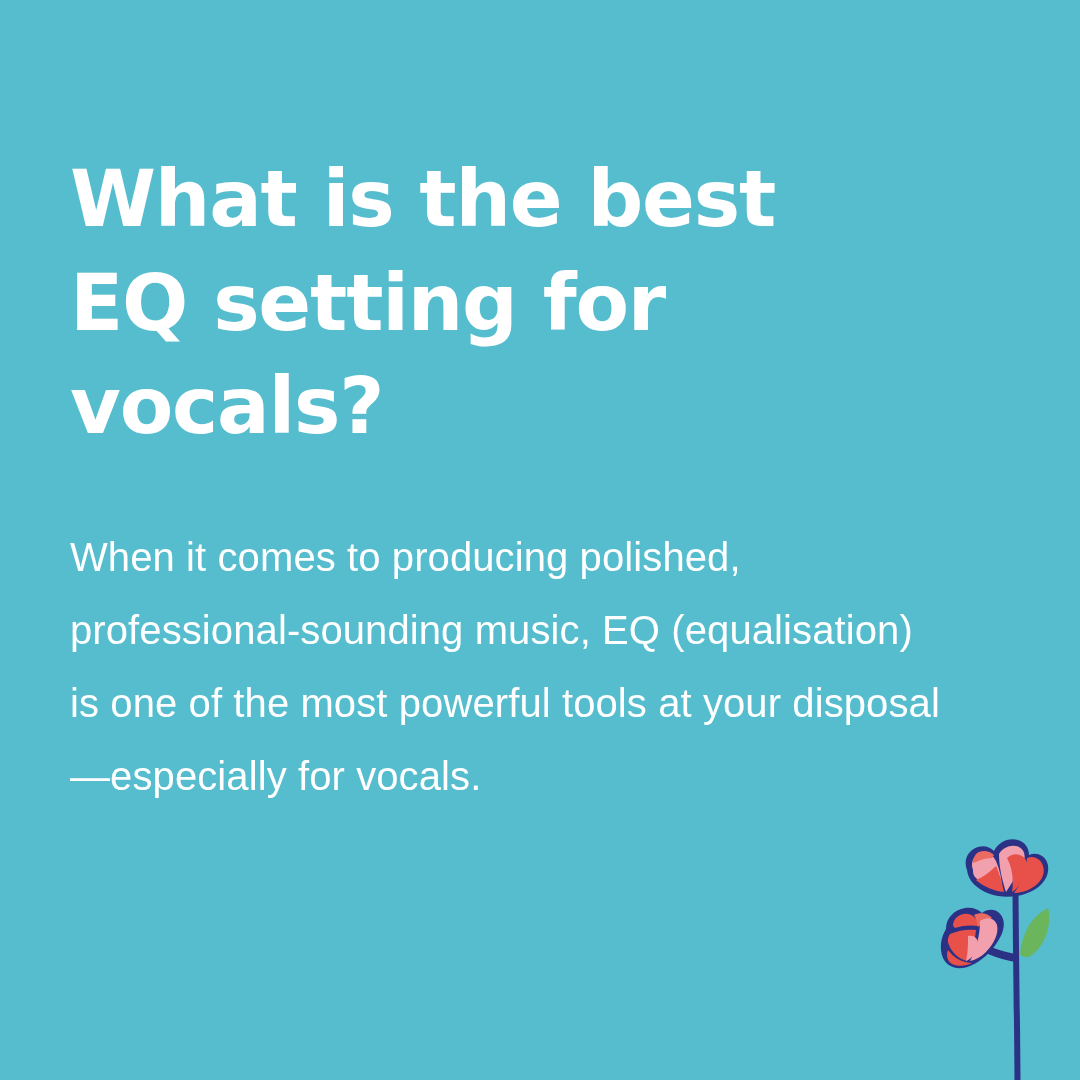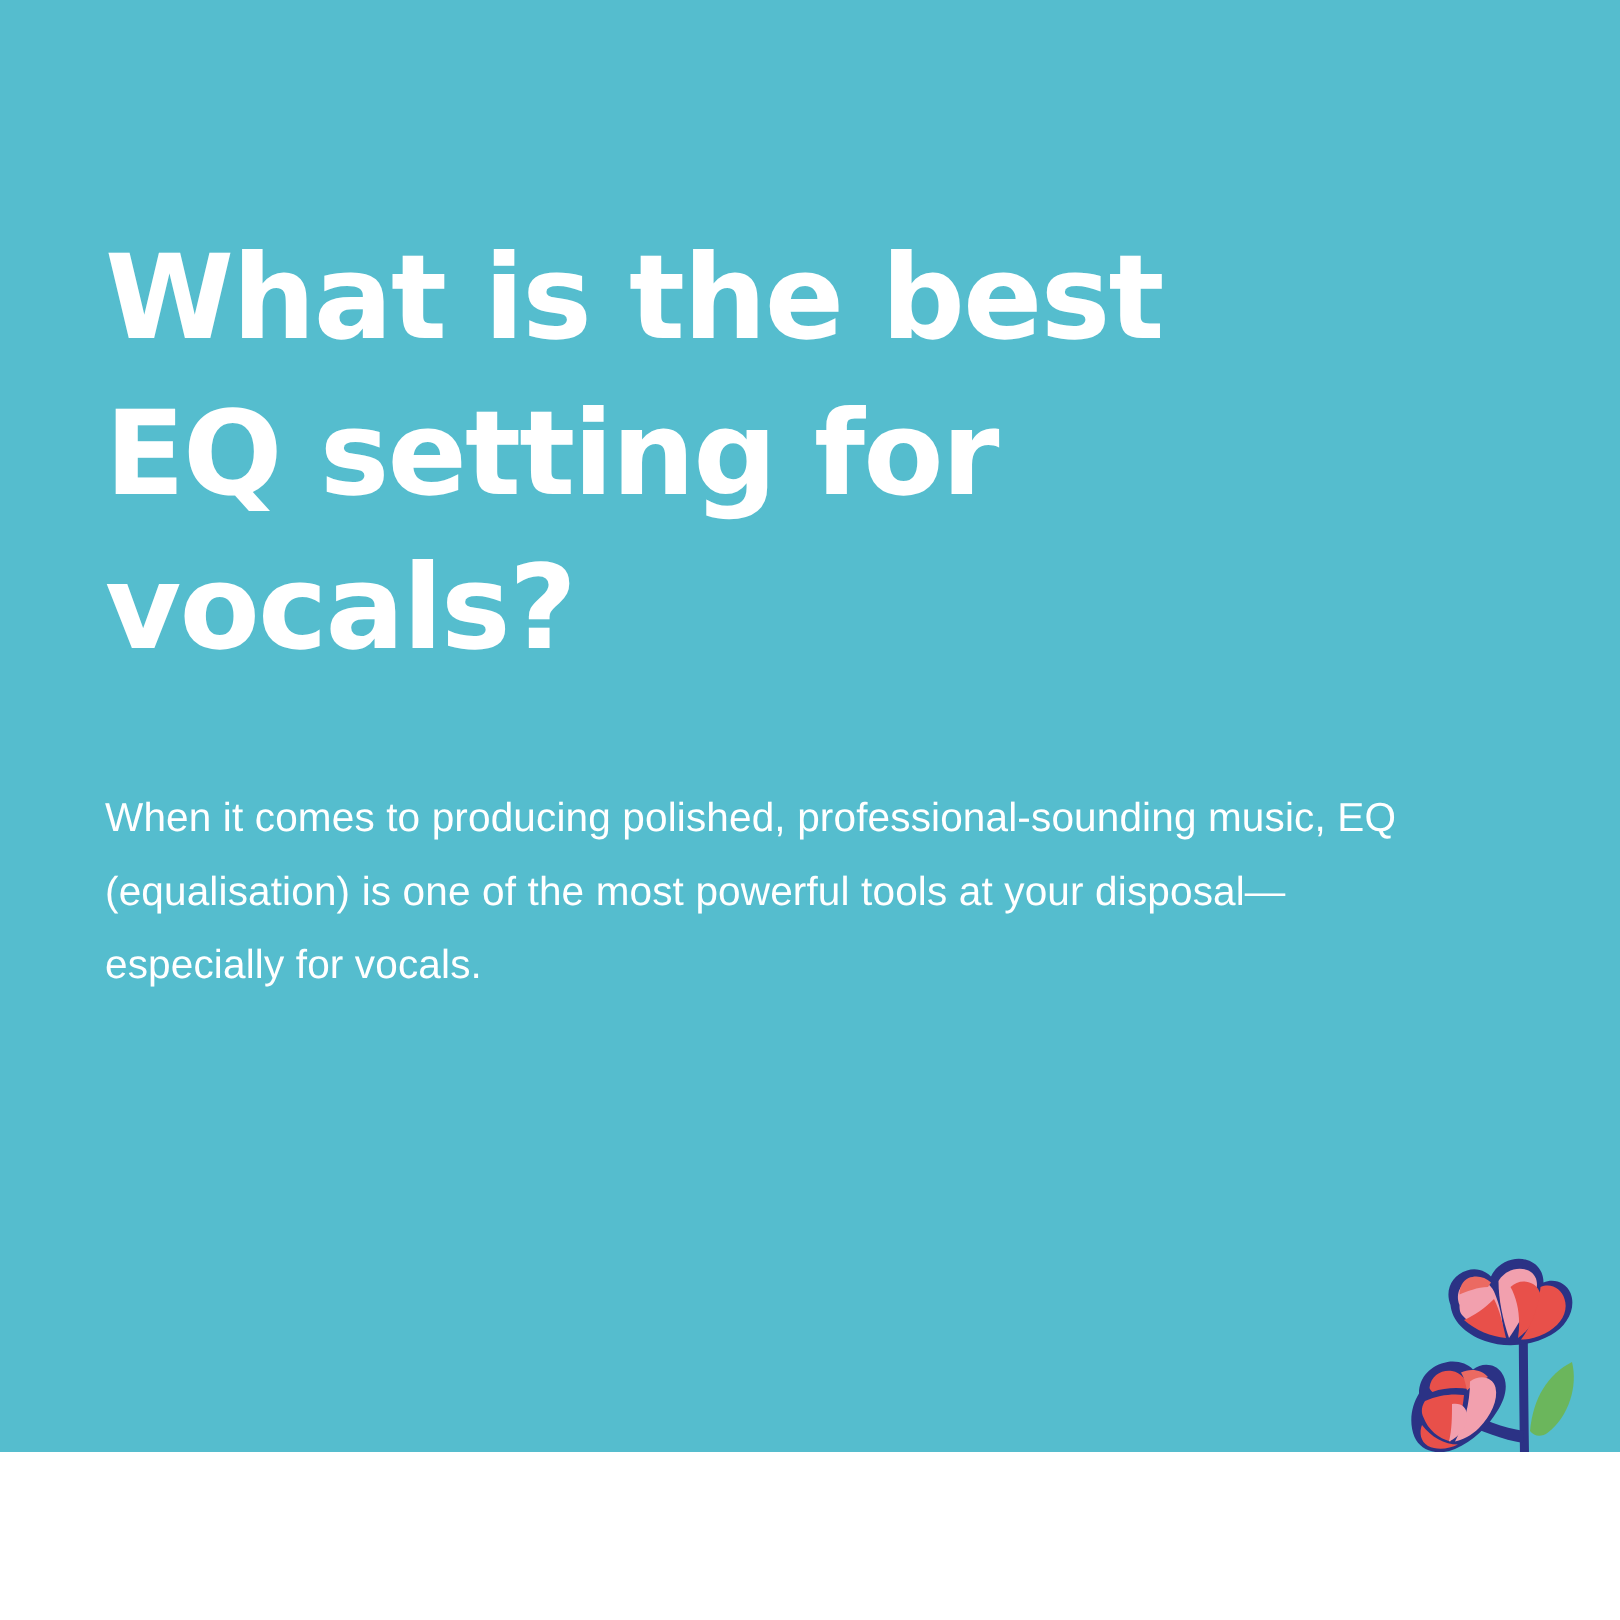--- a/index.html
+++ b/index.html
@@ -8,21 +8,21 @@
   }
   body {
     width: 1080px;
     height: 1080px;
     overflow: hidden;
     font-family: "Liberation Sans", sans-serif;
   }
   #card {
     position: relative;
     width: 1080px;
-    height: 968px;
+    height: 1080px;
     background: #55bdce;
     overflow: hidden;
   }
   #content {
     position: absolute;
     left: 70px;
     top: 148px;
     width: 880px;
   }
   #headline {
@@ -34,21 +34,21 @@
     line-height: 1.33;
     letter-spacing: -1.2px;
     max-width: 830px;
     white-space: pre-line;
   }
   #body-copy {
     margin: 0;
     padding-top: 62px;
     color: #ffffff;
     font-family: "Liberation Sans", sans-serif;
-    font-size: 27px;
+    font-size: 40px;
     font-weight: 400;
     line-height: 1.82;
     letter-spacing: 0.1px;
     max-width: 880px;
   }
   #flower {
     position: absolute;
     left: 930px;
     top: 824px;
     width: 150px;

